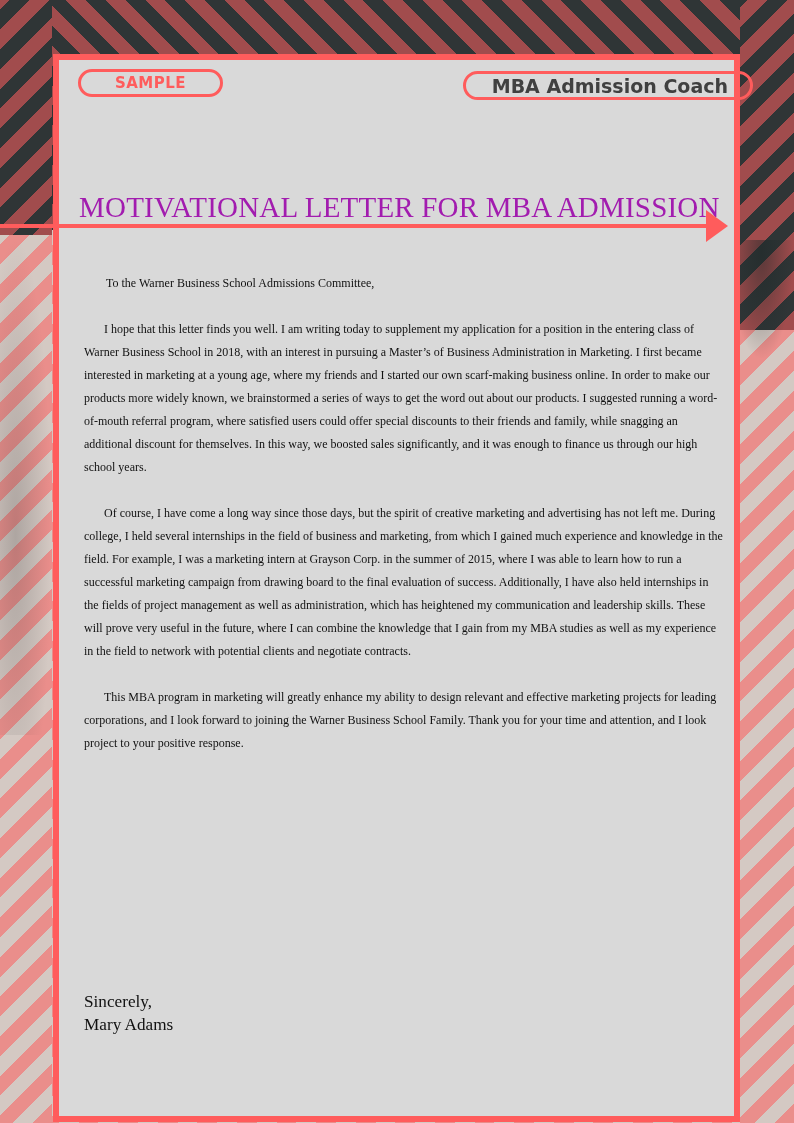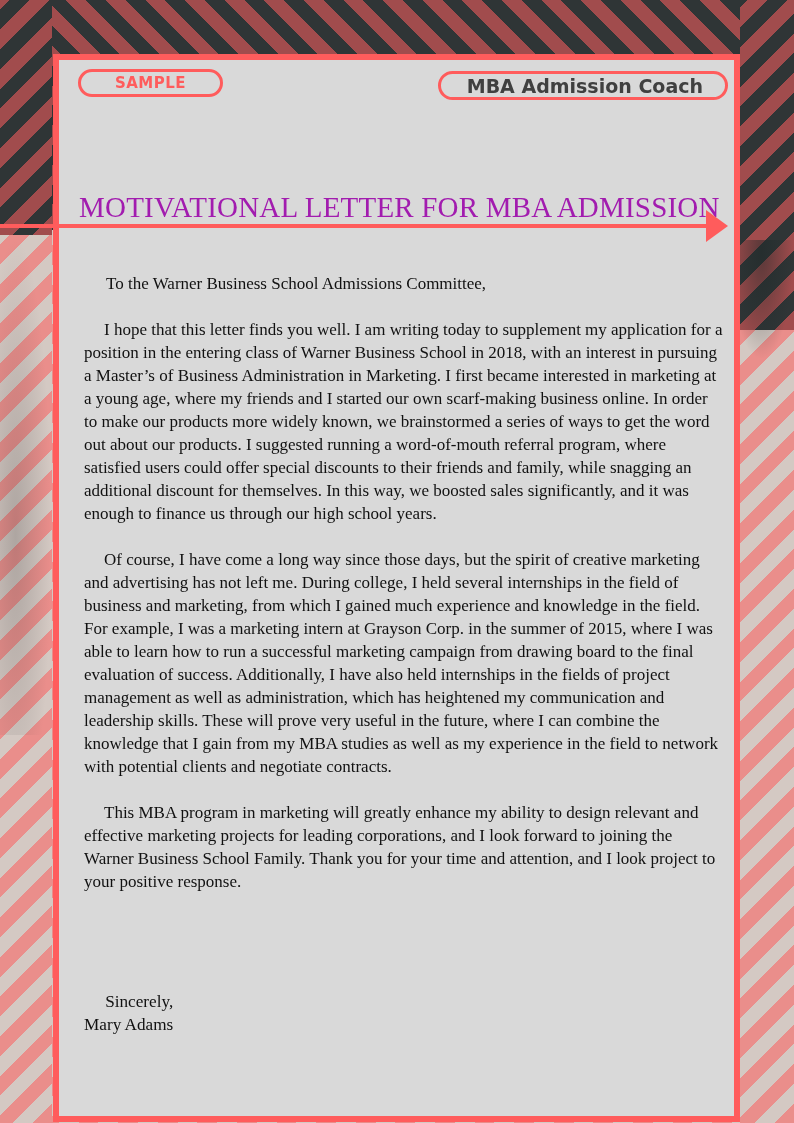--- a/index.html
+++ b/index.html
@@ -40,38 +40,38 @@
   .frame {
     position:absolute; left:53px; top:54px; width:675px; height:1056px;
     background:#d9d9d9; border:6px solid #ff5c5c; box-sizing:content-box;
   }
   .pill {
     position:absolute; height:28px; border:3px solid #ff5c5c; border-radius:16px;
     box-sizing:border-box; display:flex; align-items:center; justify-content:center;
     font-family:"DejaVu Sans", sans-serif; font-weight:bold;
   }
   .pill-sample { left:78px; top:69px; width:145px; color:#ff5c5c; font-size:15px; letter-spacing:0.5px; }
-  .pill-coach { left:438px; top:71px; width:290px; height:29px; color:#404040; font-size:19px; justify-content:flex-end; padding-right:22px; }
+  .pill-coach { left:463px; top:71px; width:290px; height:29px; color:#404040; font-size:19px; justify-content:flex-end; padding-right:22px; }
   .title {
     position:absolute; left:73px; top:185px; margin:6px;
     font-family:"Liberation Serif", serif; font-size:29px; font-weight:normal; color:#a21caf;
     letter-spacing:0.2px; white-space:nowrap;
   }
   .arrow-line { position:absolute; left:0; top:224px; width:712px; height:4px; background:#ff5c5c; }
   .arrow-head {
     position:absolute; left:706px; top:210px; width:0; height:0;
     border-top:16px solid transparent; border-bottom:16px solid transparent; border-left:22px solid #ff5c5c;
   }
   .letter {
     position:absolute; left:84px; top:272px; width:640px;
-    font-family:"Liberation Serif", serif; font-size:17px; line-height:23px; color:#111;
+    font-family:"Liberation Serif", serif; font-size:12px; line-height:23px; color:#111;
   }
   .letter p { margin:0 0 23px 0; text-indent:20px; }
   .letter p.salutation { text-indent:22px; }
-  .closing { position:absolute; left:84px; top:990px; font-family:"Liberation Serif", serif; font-size:17.2px; line-height:23px; color:#111;text-align:right; }
+  .closing { position:absolute; left:84px; top:990px; font-family:"Liberation Serif", serif; font-size:17.2px; line-height:23px; color:#111; }
   .closing div { white-space:nowrap; }
 </style>
 </head>
 <body>
 
 <div class="bg">
   <div class="bg-dark"></div>
   <div class="bg-light"></div>
   <div class="bg-left-dark"></div>
   <div class="bg-right-dark"></div>

